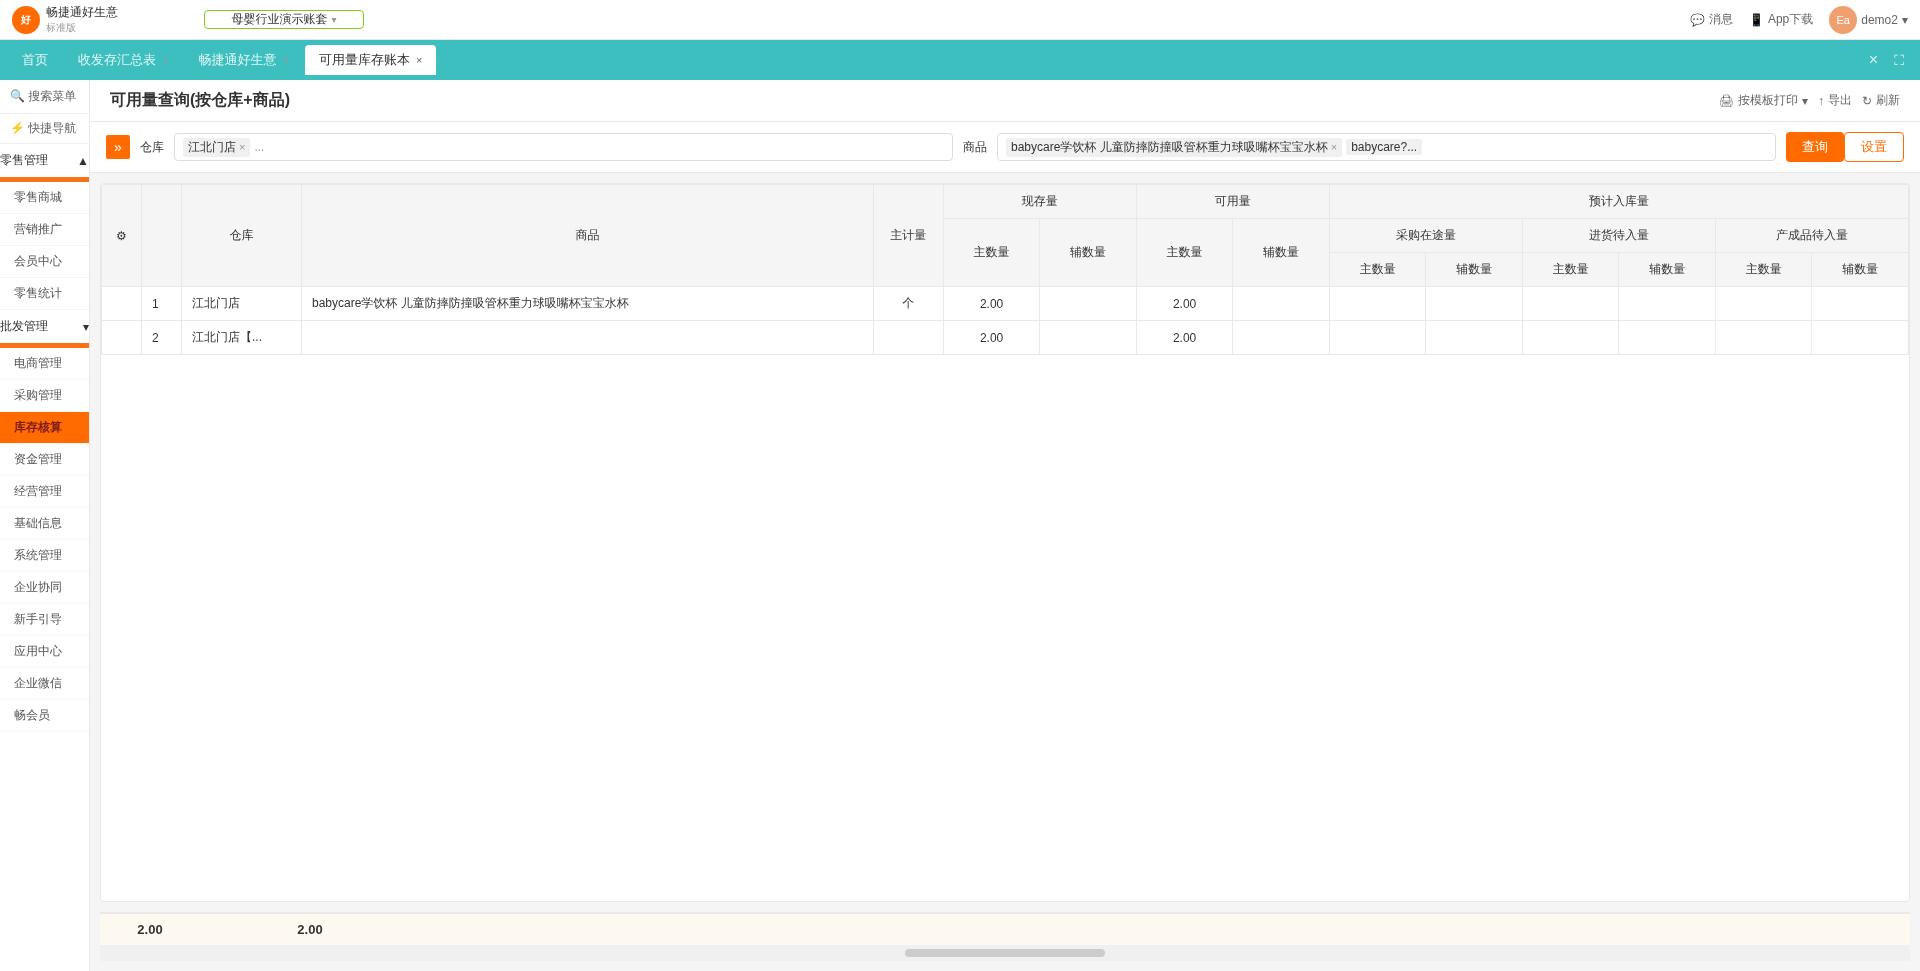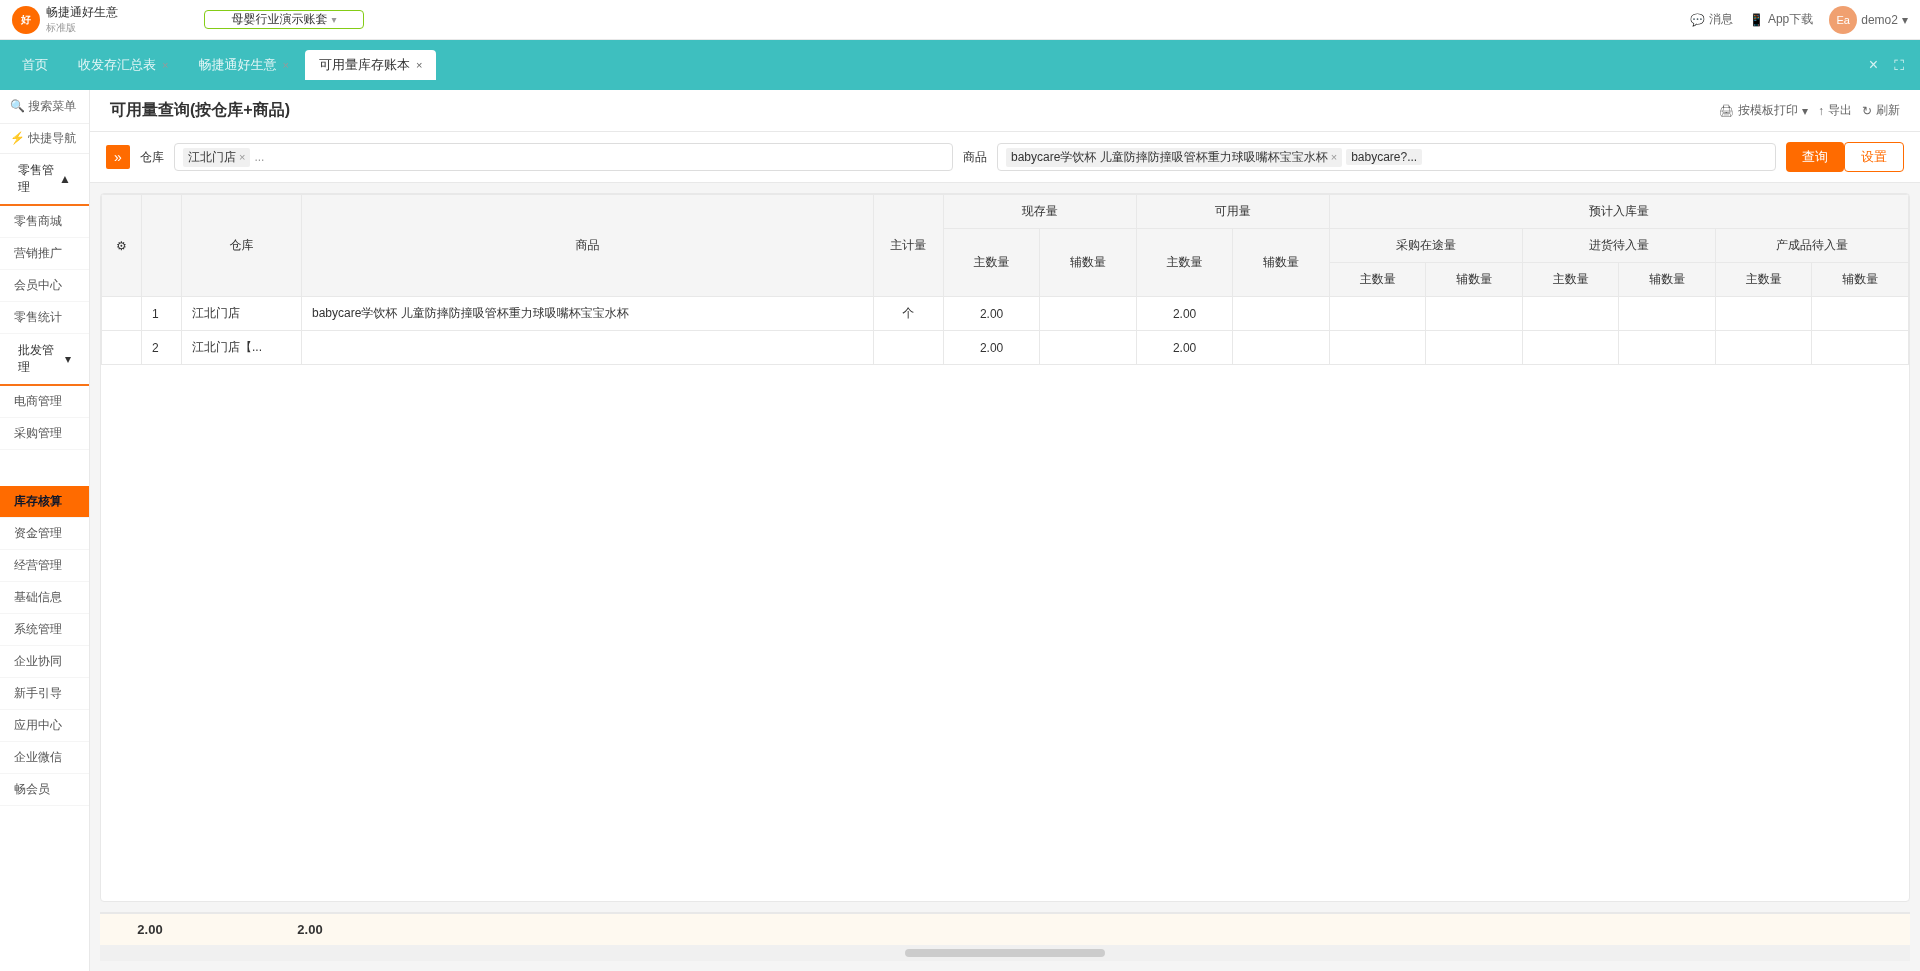--- a/index.html
+++ b/index.html
@@ -30,21 +30,21 @@
     .top-right-item {
       display: flex; align-items: center; gap: 4px; color: #666; font-size: 12px; cursor: pointer;
     }
     .avatar {
       width: 28px; height: 28px; border-radius: 50%; background: #f0a070;
       display: flex; align-items: center; justify-content: center; color: #fff; font-size: 11px;
     }
 
     
     .tab-bar {
-      display: flex; align-items: center; background: #3ebfbf; height: 50px; padding: 0 8px; flex-shrink: 0;
+      display: flex; align-items: center; background: #3ebfbf; height: 40px; padding: 0 8px; flex-shrink: 0;
     }
     .tab {
       display: flex; align-items: center; gap: 6px; padding: 6px 14px;
       border-radius: 4px 4px 0 0; cursor: pointer; font-size: 13px; color: rgba(255,255,255,0.85);
       margin-right: 2px;
     }
     .tab.active {
       background: #fff; color: #333; font-weight: 500;
     }
     .tab .close-icon { font-size: 11px; color: #999; }
@@ -67,30 +67,30 @@
     }
     .sidebar-search {
       padding: 8px 10px; font-size: 12px; color: #666; cursor: pointer;
       border-bottom: 1px solid #f0f0f0;
     }
     .sidebar-nav {
       padding: 6px 10px; font-size: 12px; color: #666; cursor: pointer;
       border-bottom: 1px solid #f0f0f0;
     }
     .sidebar-group {
-      padding: 8px 18px; font-size: 12px; color: #333; cursor: pointer;
+      padding: 8px 0; font-size: 12px; color: #333; cursor: pointer;
       display: flex; align-items: center; justify-content: space-between;
-      border-bottom: 2px solid #f97316;
+      border-bottom: 5px solid #f97316;
     }
     .sidebar-item {
       padding: 7px 10px 7px 14px; font-size: 12px; color: #555; cursor: pointer;
       border-bottom: 1px solid #f5f5f5;
     }
     .sidebar-item.active-item {
-      background: #ff6b00; color: #0f172a; font-weight: bold; margin-top: 36px;
+      background: #ff6b00; color: #7f1d1d; font-weight: bold;
     }
 
     
     .content-area {
       flex: 1; display: flex; flex-direction: column; overflow: hidden; background: #f5f5f5;
     }
 
     .page-header {
       background: #fff; padding: 10px 20px; display: flex; align-items: center;
       justify-content: space-between; border-bottom: 1px solid #e8e8e8; flex-shrink: 0;

